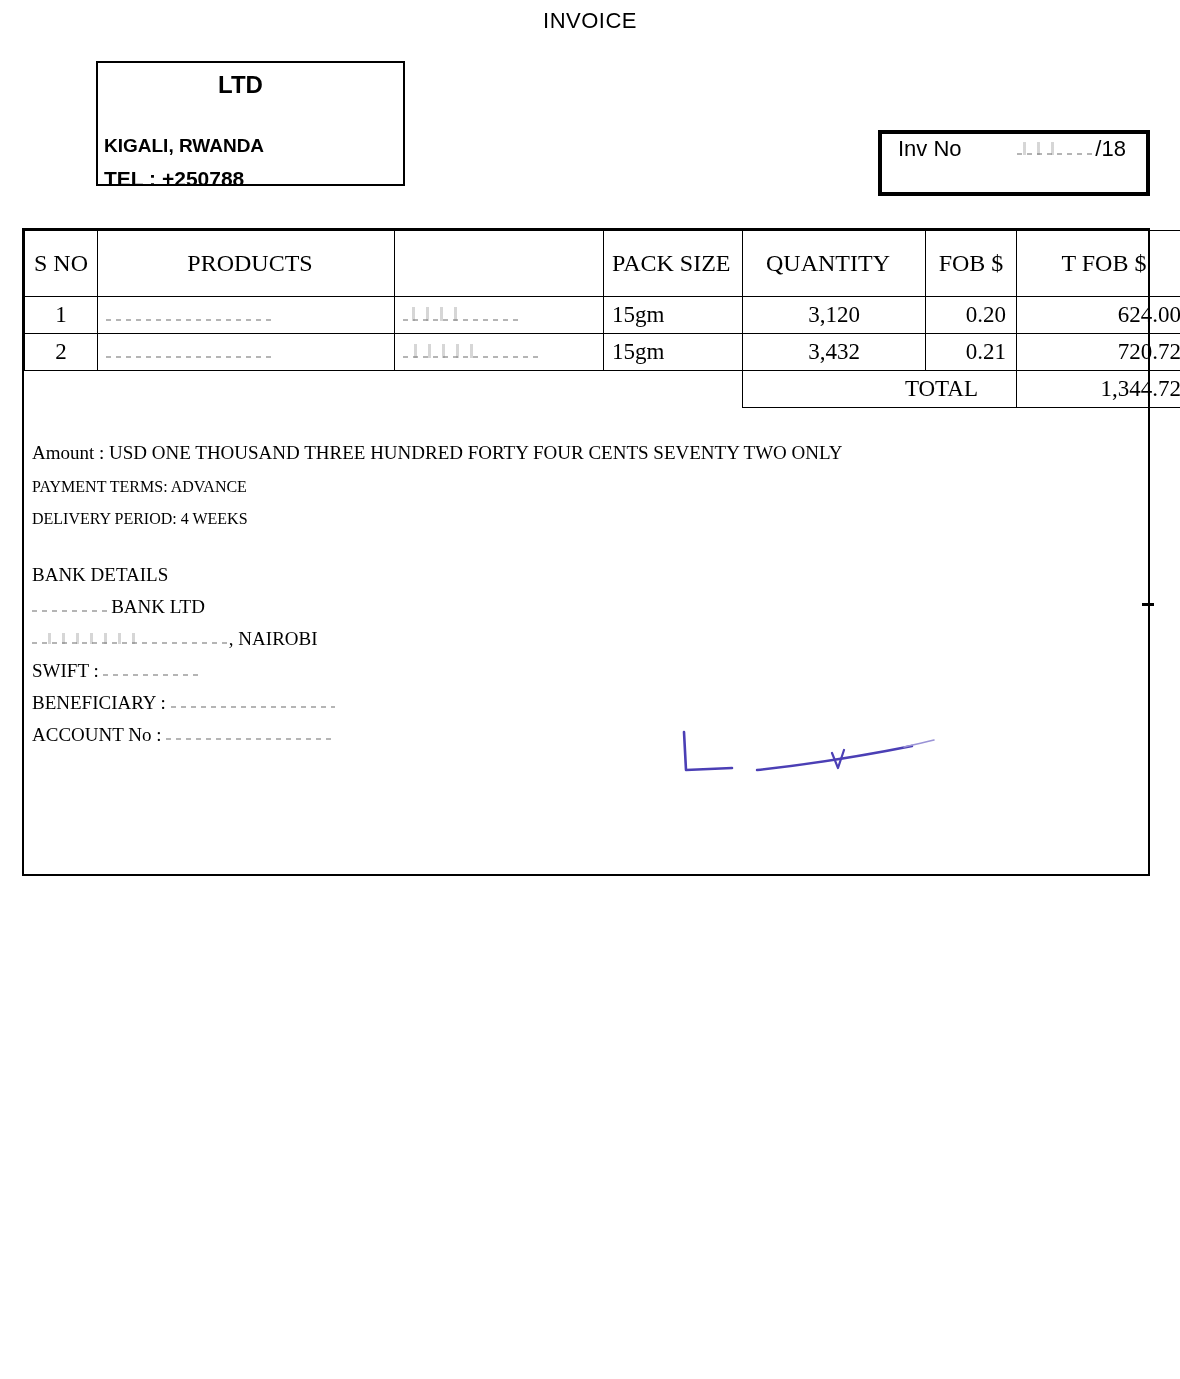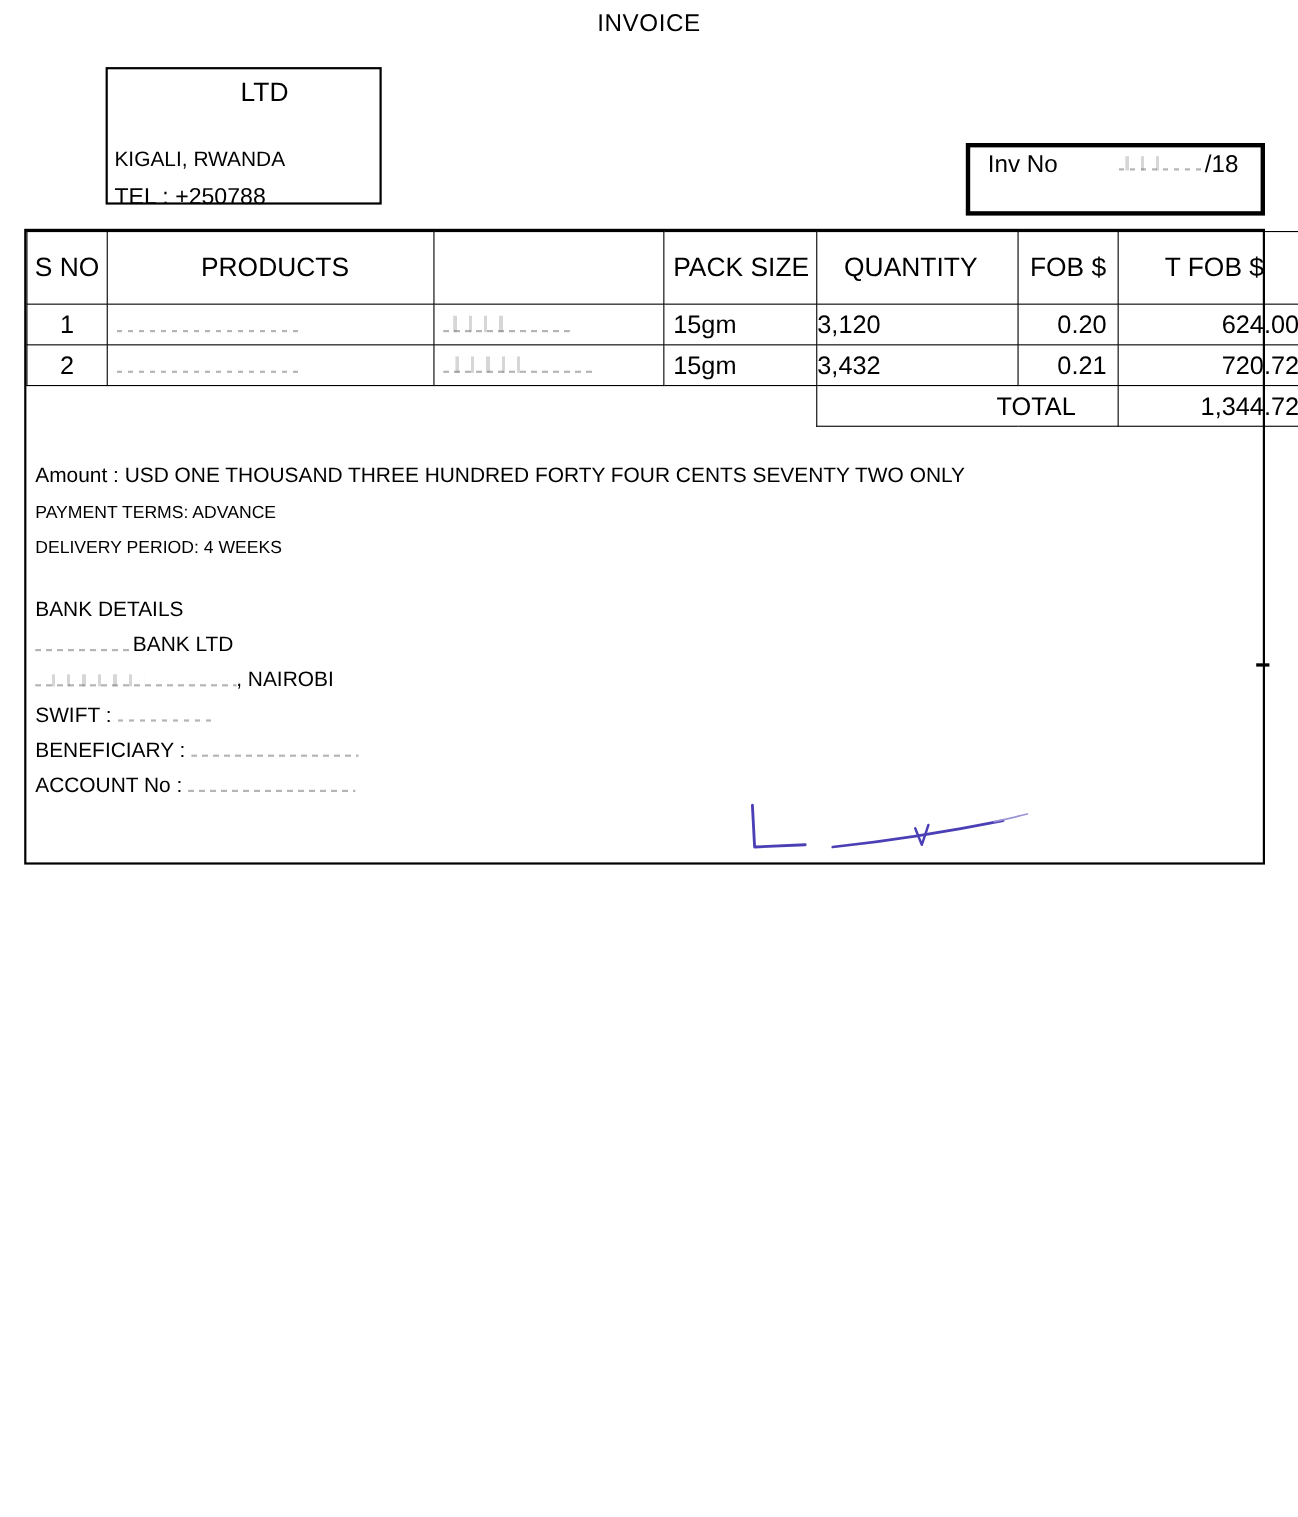--- a/index.html
+++ b/index.html
@@ -32,24 +32,25 @@
     font-size: 22px;
     letter-spacing: 0.5px;
     font-weight: 400;
   }
 
   
   .company-box {
     position: absolute;
     left: 96px;
     top: 61px;
-    width: 251px;
+    width: 309px;
     height: 125px;
     border: 2px solid #000;
     box-sizing: border-box;
+    font-weight: bold;
   }
   .company-name {
     position: absolute;
     left: 0;
     top: 8px;
     width: 285px;
     text-align: center;
     font-size: 24px;
   }
   .company-city {
@@ -128,25 +129,26 @@
       rgba(120,120,120,0.30) 3px,
       rgba(255,255,255,0) 3px,
       rgba(255,255,255,0) 14px
     );
   }
 
   
   .main-box {
     position: absolute;
     left: 22px;
-    top: 208px;
+    top: 228px;
     width: 1128px;
-    height: 578px;
+    height: 648px;
     border: 2px solid #000;
     box-sizing: border-box;
+    font-family: Liberation Serif, serif;
   }
 
   
   .tbl {
     position: absolute;
     left: 0;
     top: 0;
     width: 1124px;
     border-collapse: collapse;
     table-layout: fixed;
@@ -165,21 +167,21 @@
     text-align: center;
     font-size: 24px;
   }
   .tbl td {
     height: 36px;
   }
   th.c-sno, td.c-sno      { width: 72px;  text-align: center; }
   th.c-prod, td.c-prod    { width: 288px; text-align: left; padding-left: 8px; }
   th.c-desc, td.c-desc    { width: 200px; text-align: left; padding-left: 8px; }
   th.c-pack, td.c-pack    { width: 130px; text-align: left; padding-left: 8px; }
-  th.c-qty,  td.c-qty     { width: 170px; text-align: left; }
+  th.c-qty,  td.c-qty     { width: 170px; text-align: center; }
   th.c-fob,  td.c-fob     { width: 90px;  text-align: right; padding-right: 10px; }
   th.c-tfob, td.c-tfob    { width: 174px; text-align: right; padding-right: 10px; }
   td.blank-cell  { border: none; }
 
   td.total-label {
     text-align: right;
     padding-right: 38px;
     font-size: 23px;
   }
 
@@ -290,21 +292,21 @@
       </tbody>
     </table>
 
     <div class="notes">
       <div class="amount-line">Amount : USD ONE THOUSAND THREE HUNDRED FORTY FOUR CENTS SEVENTY TWO ONLY</div>
       <div class="term-line">PAYMENT TERMS: ADVANCE</div>
       <div class="term-line">DELIVERY  PERIOD: 4 WEEKS</div>
 
       <div class="bank-title">BANK DETAILS</div>
 
-      <div class="bank-line"><span class="redacted">SEVENTY</span><span>BANK LTD</span></div>
+      <div class="bank-line"><span class="redacted">NAIROBI</span><span>BANK LTD</span></div>
 
       <div class="bank-line"><span class="redacted tall">XXXXXX XXXXXXXX</span><span>, NAIROBI</span></div>
 
       <div class="bank-line"><span>SWIFT :</span> <span class="redacted">XXXXXXX</span></div>
 
       <div class="bank-line"><span>BENEFICIARY :</span> <span class="redacted">XXXXXXXXXXXX</span></div>
 
       <div class="bank-line"><span>ACCOUNT No :</span> <span class="redacted">XXXXXXXXXXXX</span></div>
     </div>
   </div>

